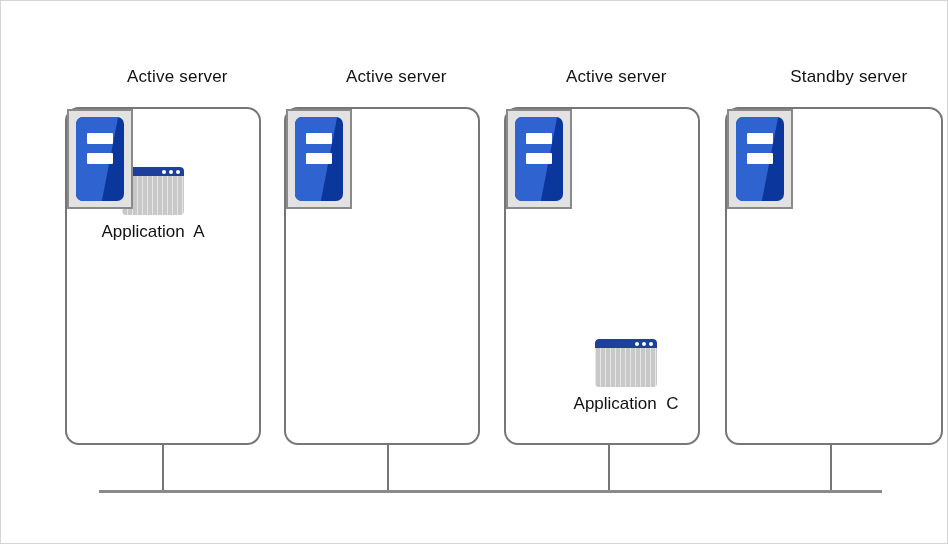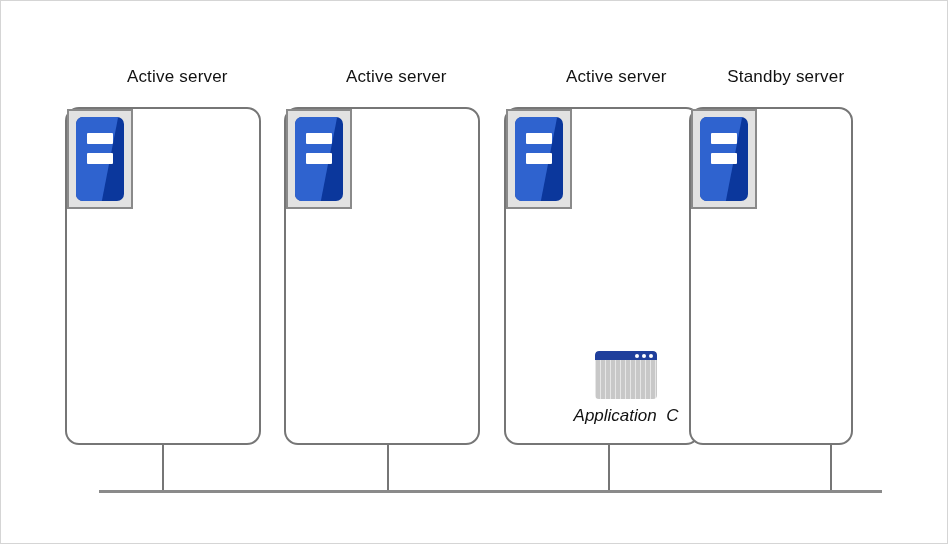--- a/index.html
+++ b/index.html
@@ -169,66 +169,78 @@
       <span>Active server</span><br>
       <span>Server 1</span>
     </div>
     <div class="server-box">
       <div class="server-icon">
         <div class="chassis">
           <div class="bar b1"></div>
           <div class="bar b2"></div>
         </div>
       </div>
-    </div>
-  </div>
-
-  <div class="server-col" style="left:283px; width:196px;">
-    <div class="server-heading">
-      <span>Active server</span><br>
-      <span>Server 2</span>
-    </div>
-    <div class="server-box">
-      <div class="server-icon">
-        <div class="chassis">
-          <div class="bar b1"></div>
-          <div class="bar b2"></div>
-        </div>
-      </div>
-    </div>
-  </div>
-
-  <div class="server-col" style="left:503px; width:196px;">
-    <div class="server-heading">
-      <span>Active server</span><br>
-      <span>Server 3</span>
-    </div>
-    <div class="server-box">
-      <div class="server-icon">
-        <div class="chassis">
-          <div class="bar b1"></div>
-          <div class="bar b2"></div>
-        </div>
-      </div>
-      <div class="app" style="left:55px; top:242px;font-style:italic;">
+      <div class="app" style="left:21px; top:58px;">
         <div class="app-icon">
           <div class="titlebar">
             <div class="dots">
               <i></i>
                 <i></i>
                 <i></i>
             </div>
           </div>
         </div>
+        <div class="app-label">Application  A</div>
+      </div>
+    </div>
+  </div>
+
+  <div class="server-col" style="left:283px; width:196px;">
+    <div class="server-heading">
+      <span>Active server</span><br>
+      <span>Server 2</span>
+    </div>
+    <div class="server-box">
+      <div class="server-icon">
+        <div class="chassis">
+          <div class="bar b1"></div>
+          <div class="bar b2"></div>
+        </div>
+      </div>
+    </div>
+  </div>
+
+  <div class="server-col" style="left:503px; width:196px;">
+    <div class="server-heading">
+      <span>Active server</span><br>
+      <span>Server 3</span>
+    </div>
+    <div class="server-box">
+      <div class="server-icon">
+        <div class="chassis">
+          <div class="bar b1"></div>
+          <div class="bar b2"></div>
+        </div>
+      </div>
+      <div class="app" style="left:55px; top:230px;">
+        <div class="app-icon">
+          <div class="titlebar">
+            <div class="dots">
+              <i></i>
+                <i></i>
+                <i></i>
+            </div>
+          </div>
+        </div>
         <div class="app-label">Application  C</div>
       </div>
     </div>
   </div>
 
-  <div class="server-col" style="left:688px; width:164px;">
+  <div class="server-col" style="left:724px; width:218px;">
     <div class="server-heading">
       <span>Standby server</span><br>
       <span>Server 4</span>
     </div>
     <div class="server-box">
       <div class="server-icon">
         <div class="chassis">
           <div class="bar b1"></div>
           <div class="bar b2"></div>
         </div>

